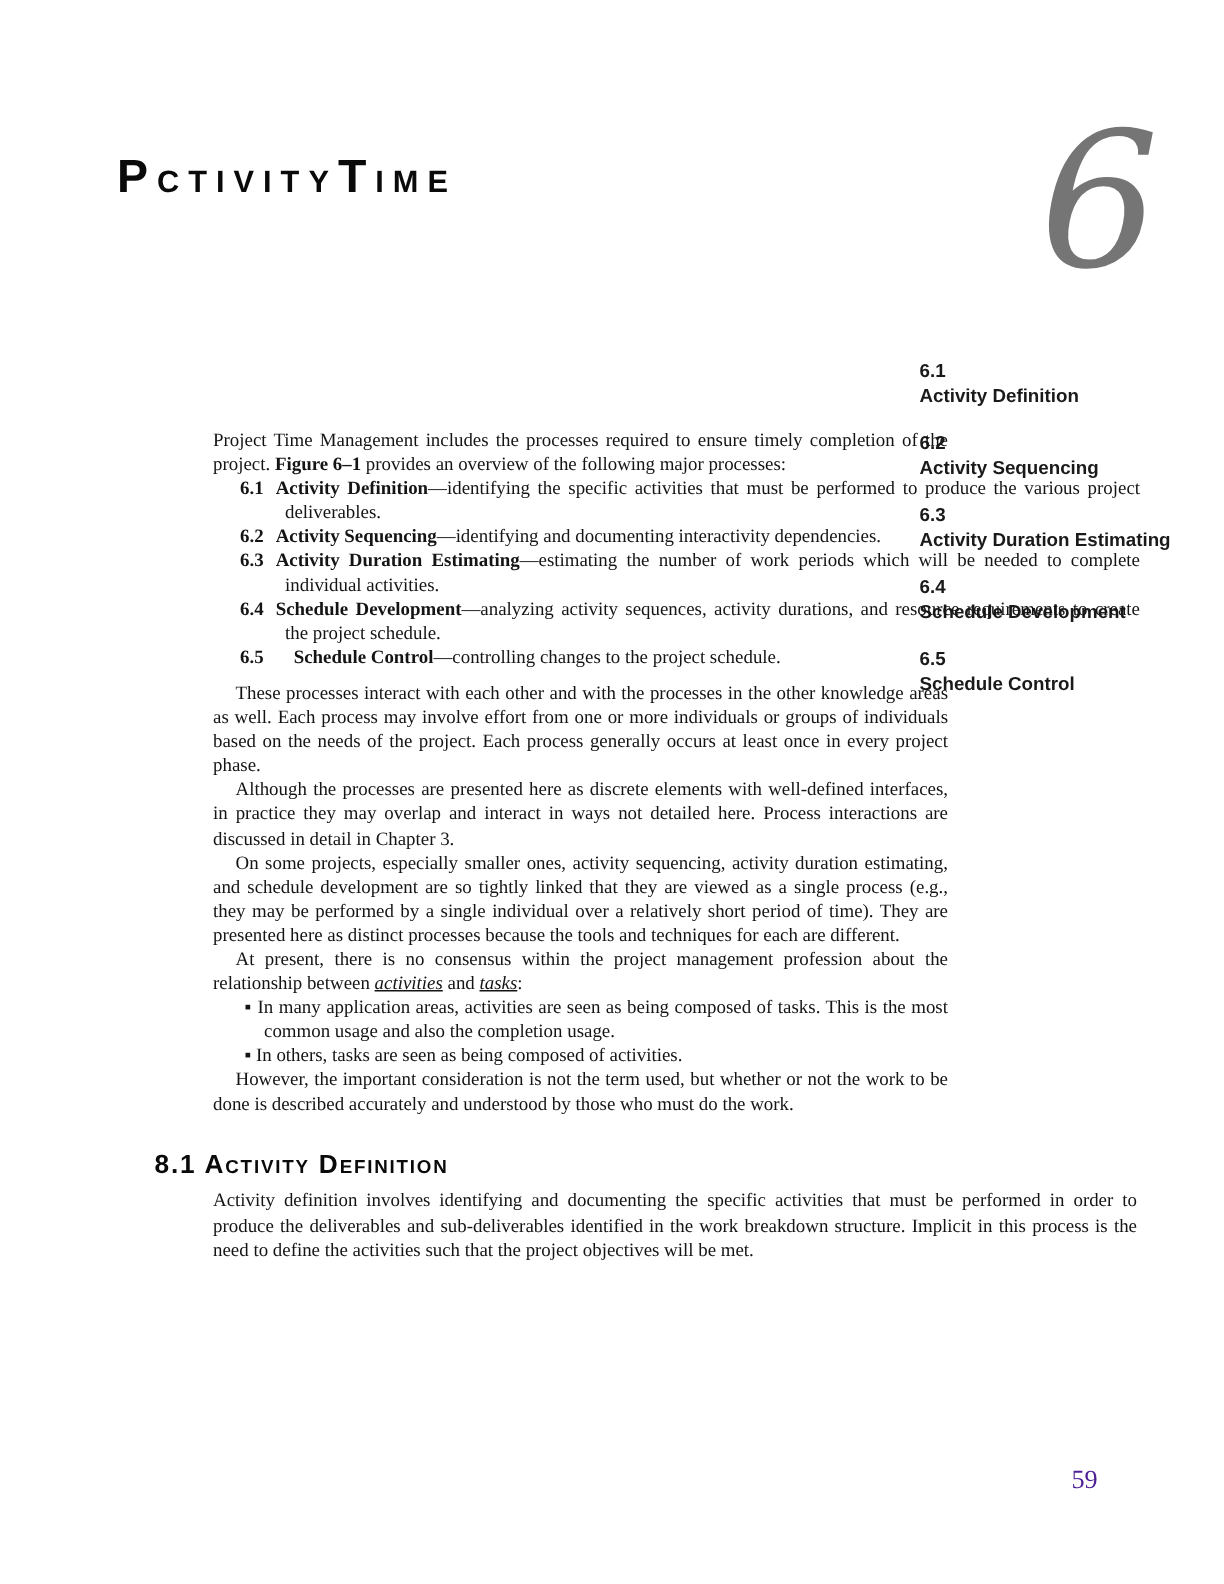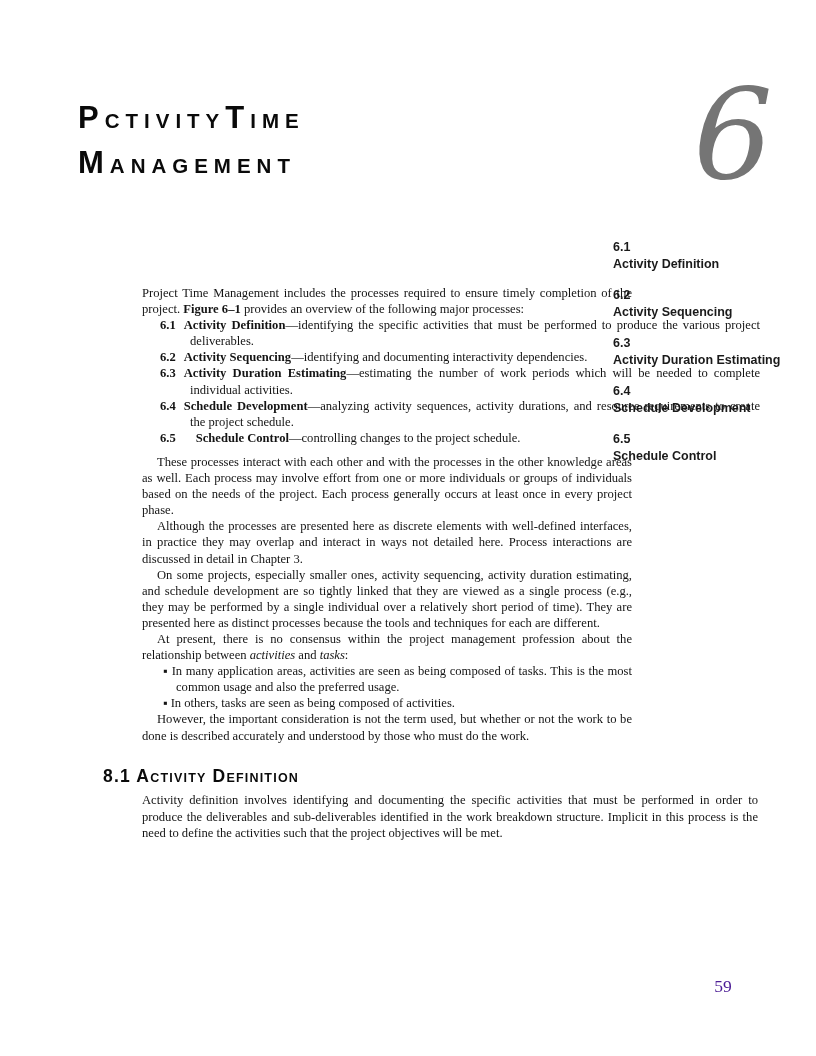--- a/index.html
+++ b/index.html
@@ -40,21 +40,21 @@
   .sb-item { margin-bottom: 14px; }
 
   
   .main-col {
     position: absolute; left: 142px; top: 285px; width: 490px;
     font-size: 12.6px; line-height: 16.1px;
     text-align: justify;
   }
   .main-col p { margin: 0; }
   .bold { font-weight: bold; }
-  .ital { font-style: italic; }
+  .ital { font-style: italic; text-decoration: underline; }
   .indent { text-indent: 15px; }
   .proc-list { width: 618px; }
   .proc-item { padding-left: 48px; text-indent: -30px; }
   .p-after-list { margin-top: 8px !important; }
   .bullet-item { margin-left: 10px; padding-left: 24px; text-indent: -13px; }
 
   
   .section-heading {
     position: absolute; left: 103px; top: 766px;
     font-family: "Liberation Sans", sans-serif;
@@ -78,21 +78,20 @@
     text-align: center; font-size: 17.5px; color: #4c1d95;
   }
 </style>
 </head>
 <body>
 
 <div class="page">
 
   <div class="chapter-title">
     <div><span class="seg-b">P</span><span class="seg-s">CTIVITY</span><span class="seg-b">T</span><span class="seg-s">IME</span></div>
-    <div><span class="seg-b">M</span><span class="seg-s">ANAGEMENT</span></div>
   </div>
 
   <div class="chapter-number" style="color: rgb(117, 117, 117);">6</div>
 
   <div class="sidebar" id="sidebar">
       <div class="sb-item">
         <div>6.1</div>
         <div>Activity Definition</div>
       </div>
       <div class="sb-item">
@@ -123,21 +122,21 @@
         <div class="proc-item"><span class="bold">6.4</span><span class="bold" style="margin-left: 8px;">Schedule Development</span><span>—analyzing activity sequences, activity durations, and resource requirements to create the project schedule.</span></div>
         <div class="proc-item"><span class="bold">6.5</span><span class="bold" style="margin-left: 20px;">Schedule Control</span><span>—controlling changes to the project schedule.</span></div>
       </div>
 
     <p class="indent p-after-list">These processes interact with each other and with the processes in the other knowledge areas as well. Each process may involve effort from one or more individuals or groups of individuals based on the needs of the project. Each process generally occurs at least once in every project phase.</p>
     <p class="indent">Although the processes are presented here as discrete elements with well-defined interfaces, in practice they may overlap and interact in ways not detailed here. Process interactions are discussed in detail in Chapter 3.</p>
     <p class="indent">On some projects, especially smaller ones, activity sequencing, activity duration estimating, and schedule development are so tightly linked that they are viewed as a single process (e.g., they may be performed by a single individual over a relatively short period of time). They are presented here as distinct processes because the tools and techniques for each are different.</p>
     <p class="indent"><span>At present, there is no consensus within the project management profession about the relationship between </span><span class="ital">activities</span><span> and </span><span class="ital">tasks</span><span>:</span></p>
 
     <div id="bullet-list">
-        <div class="bullet-item"><span>▪ </span><span>In many application areas, activities are seen as being composed of tasks. This is the most common usage and also the preferred usage.</span></div>
+        <div class="bullet-item"><span>▪ </span><span>In many application areas, activities are seen as being composed of tasks. This is the most common usage and also the completion usage.</span></div>
         <div class="bullet-item"><span>▪ </span><span>In others, tasks are seen as being composed of activities.</span></div>
       </div>
 
     <p class="indent">However, the important consideration is not the term used, but whether or not the work to be done is described accurately and understood by those who must do the work.</p>
   </div>
 
   <div class="section-heading"><span class="seg-b">8.1 A</span><span class="seg-s">CTIVITY</span><span class="seg-b"> D</span><span class="seg-s">EFINITION</span></div>
 
   <p class="section-body">Activity definition involves identifying and documenting the specific activities that must be performed in order to produce the deliverables and sub-deliverables identified in the work breakdown structure. Implicit in this process is the need to define the activities such that the project objectives will be met.</p>
 

